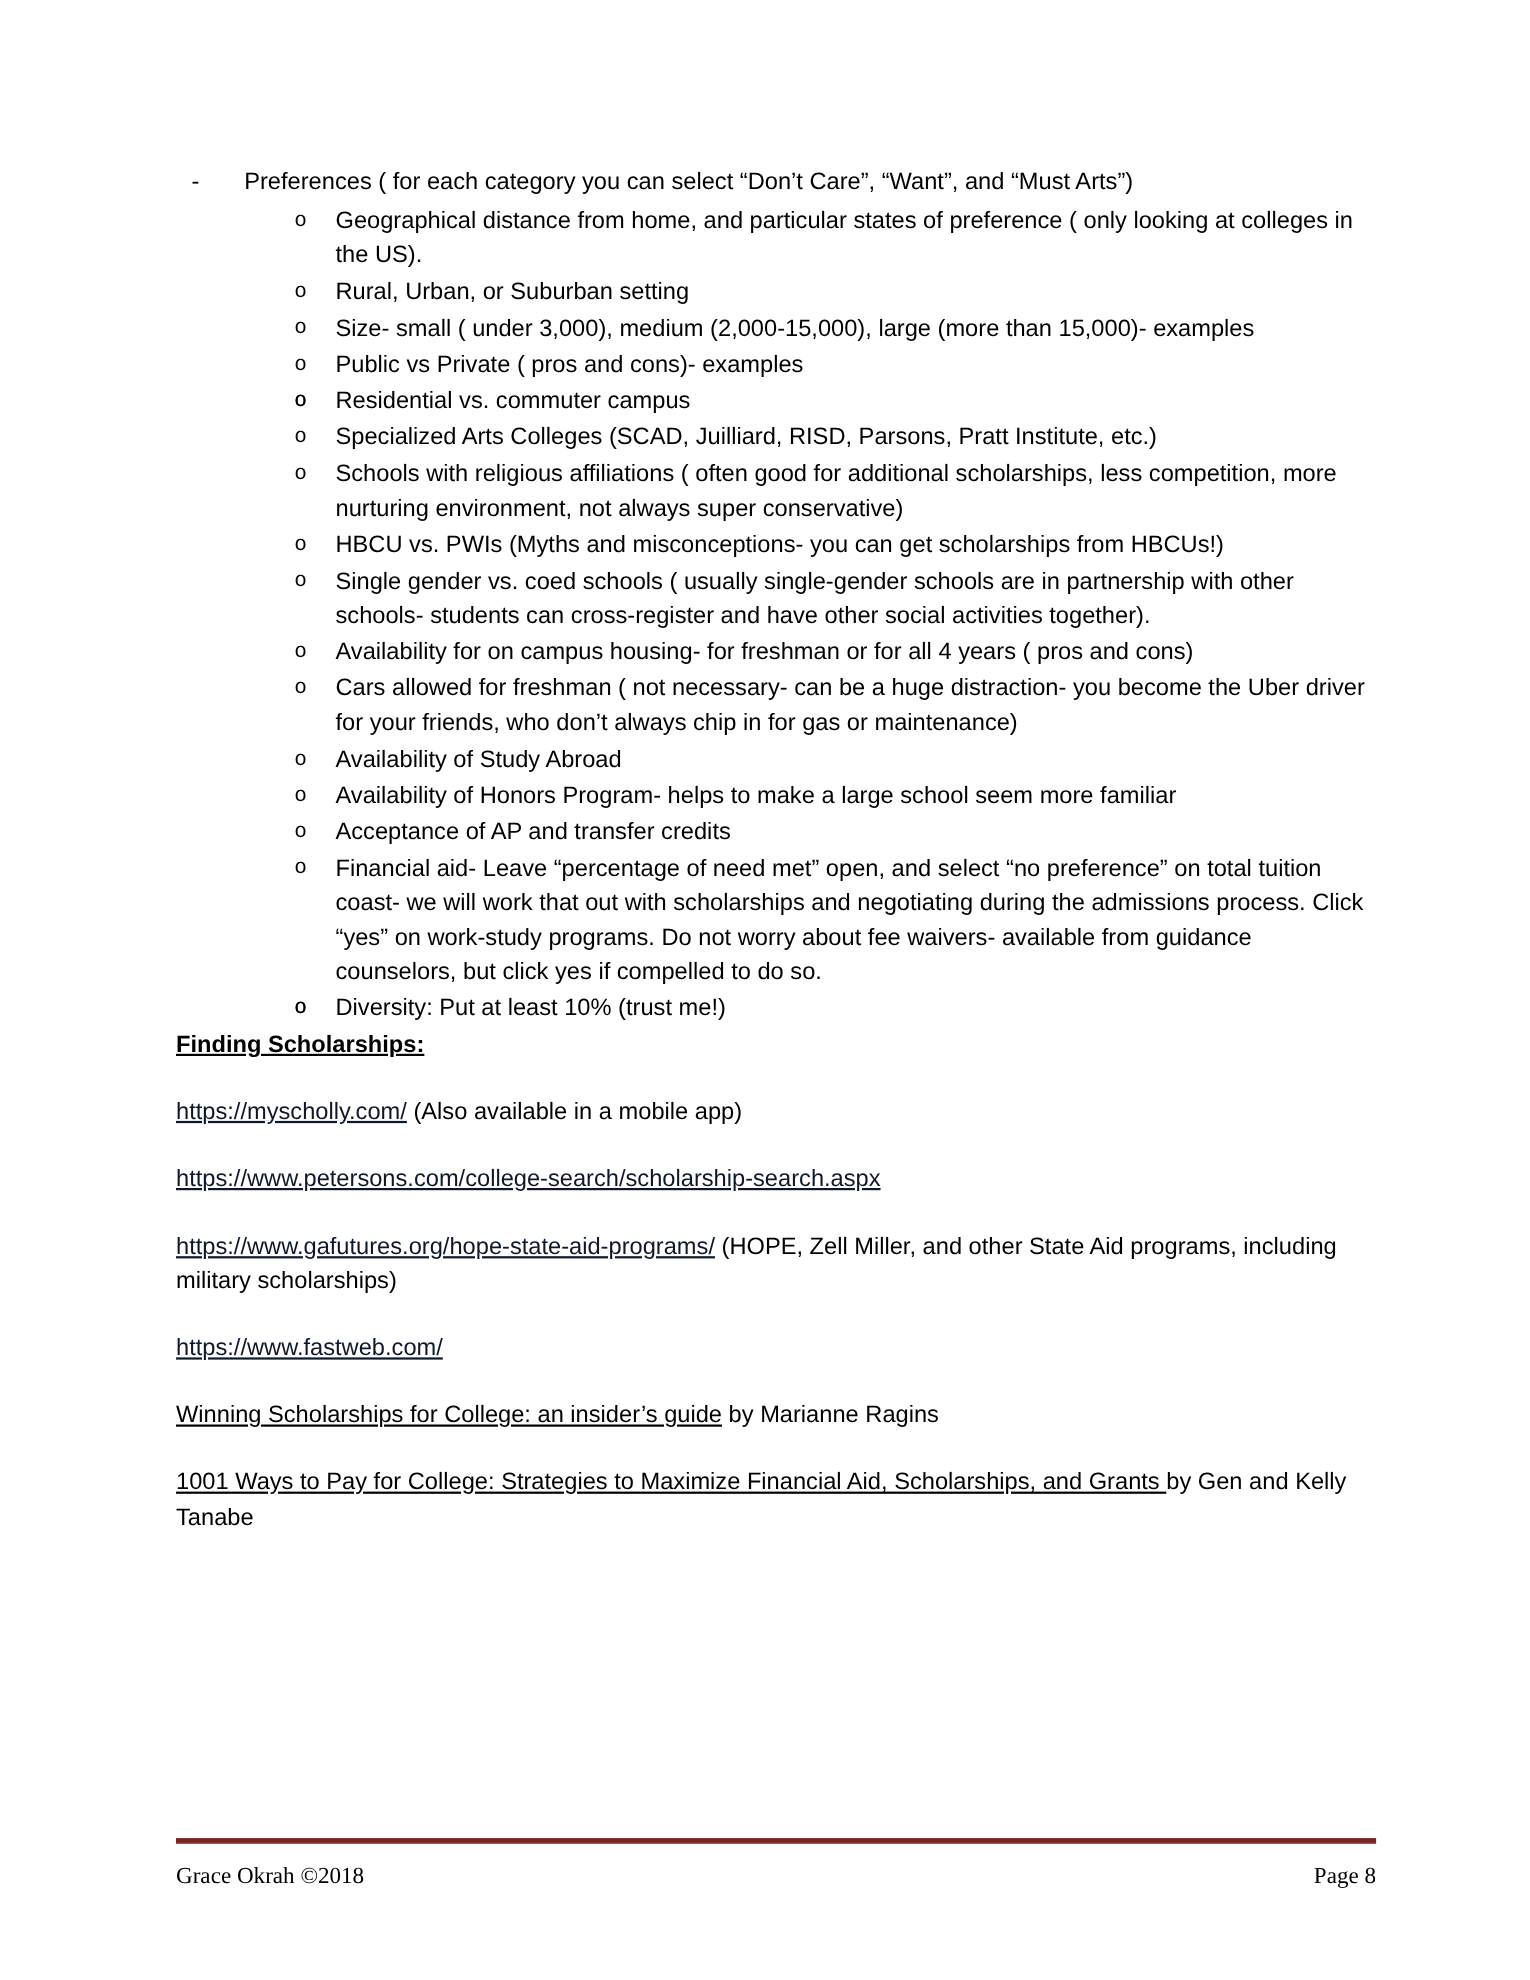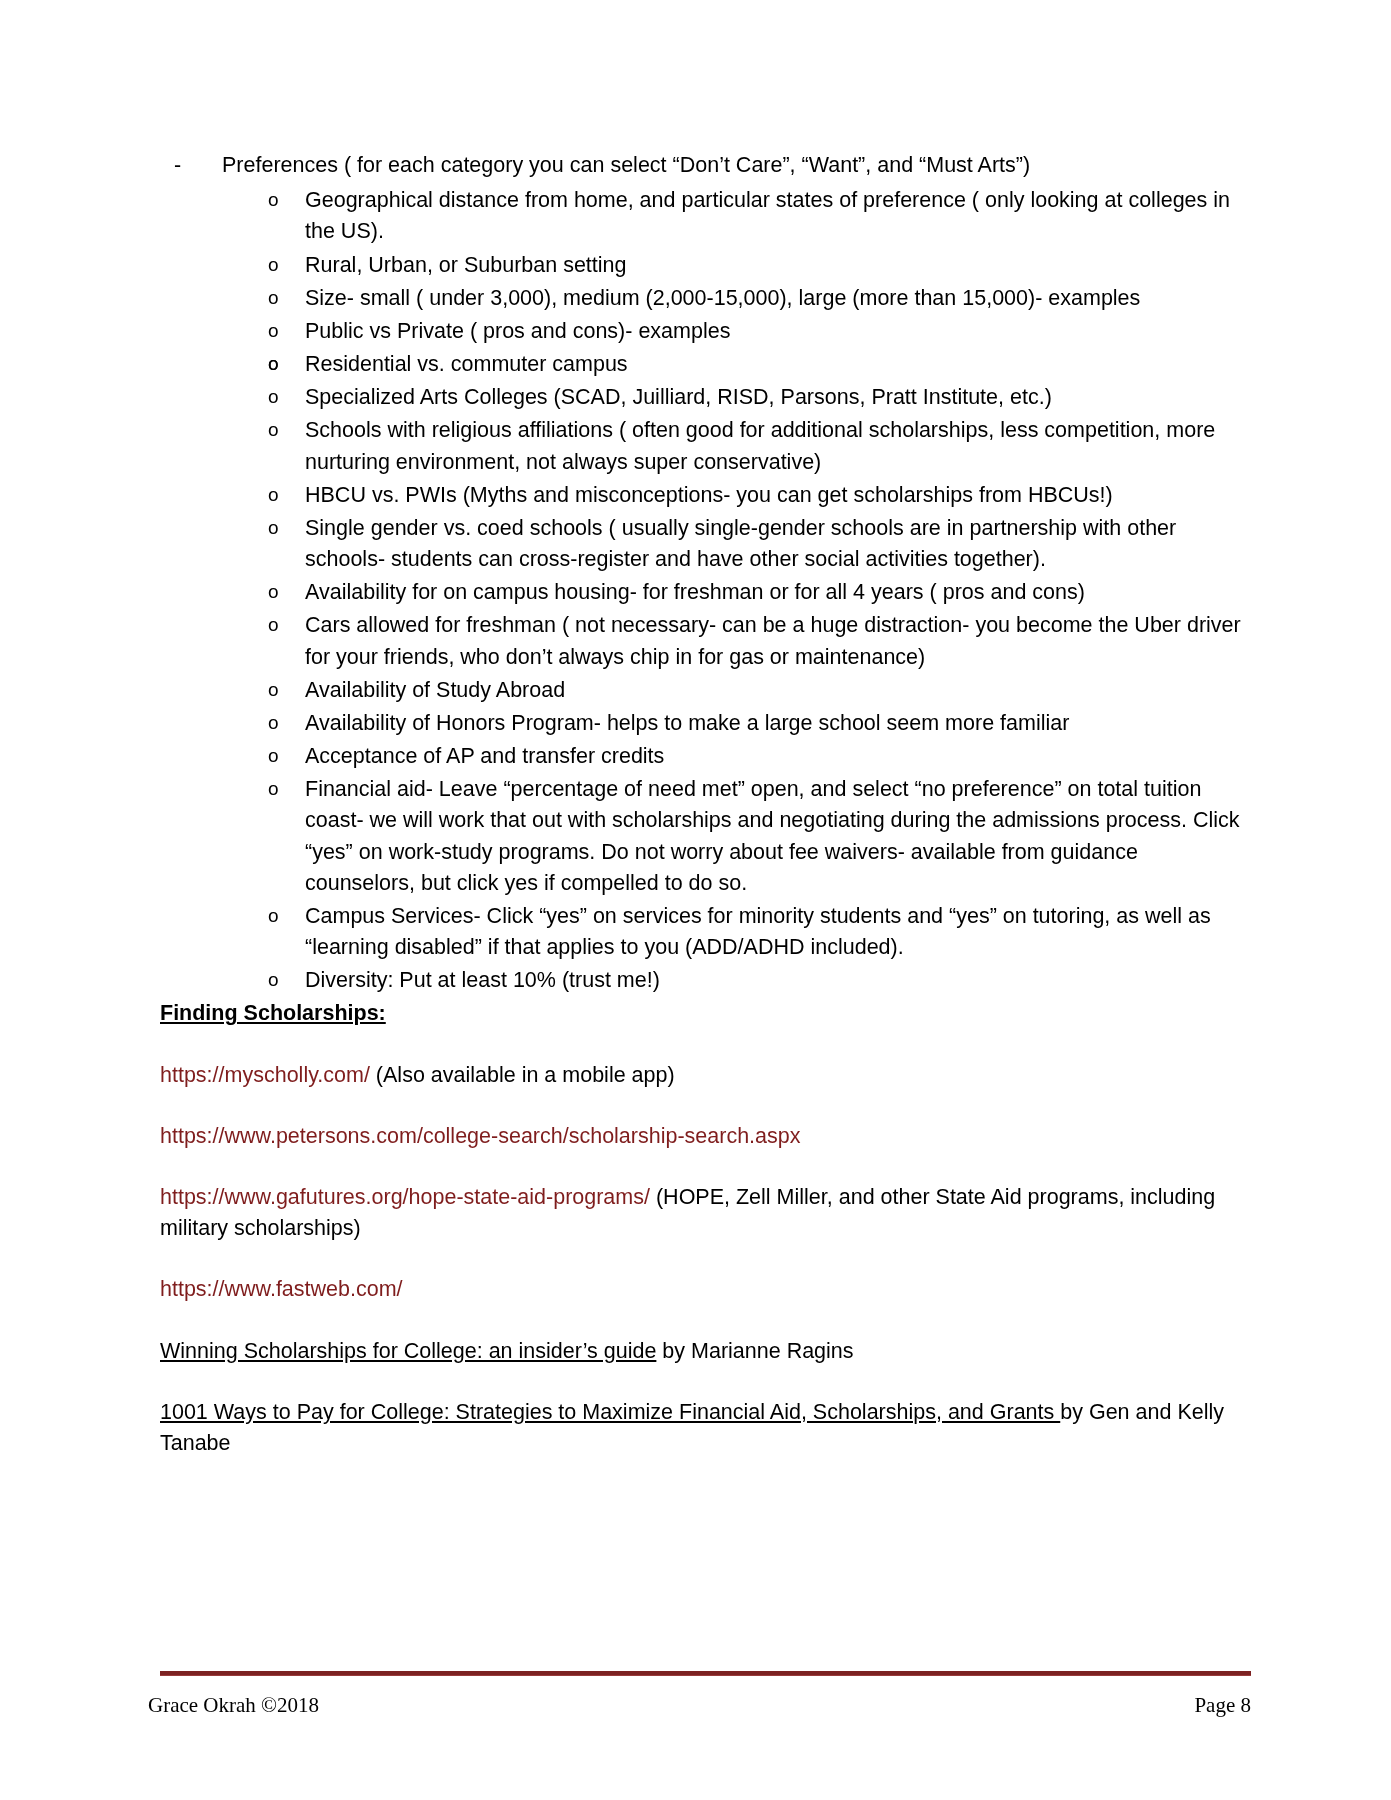--- a/index.html
+++ b/index.html
@@ -63,39 +63,40 @@
     text-decoration: underline;
     margin-bottom: 0;
     font-size: 21.5px;
   }
   .para {
     margin-top: 30px;
     font-size: 21.5px;
     line-height: 1.45;
   }
   .link {
-    color: #7f1d1d;
+    color: #0f172a;
+    text-decoration: underline;
     cursor: pointer;
   }
   .u-text {
     text-decoration: underline;
   }
 
   .footer-rule {
     position: absolute;
     left: 160px;
     right: 140px;
     bottom: 124px;
     height: 4px;
     background: #7b2222;
     border-bottom: 1px solid #9a3b3b;
   }
   .footer {
     position: absolute;
-    left: 148px;
+    left: 160px;
     right: 140px;
     bottom: 82px;
     display: flex;
     justify-content: space-between;
     font-family: "Liberation Serif", serif;
     font-size: 21px;
     color: #000;
   }
 </style>
 </head>
@@ -168,21 +169,20 @@
       <li>
         <span class="marker">o</span>
         <span class="text">Acceptance of AP and transfer credits</span>
       </li>
       <li>
         <span class="marker">o</span>
         <span class="text">Financial aid- Leave “percentage of need met” open, and select “no preference” on total tuition coast- we will work that out with scholarships and negotiating during the admissions process. Click “yes” on work-study programs.  Do not worry about fee waivers- available from guidance counselors, but click yes if compelled to do so.</span>
       </li>
       <li>
         <span class="marker">o</span>
-        <span class="text">Campus Services- Click “yes” on services for minority students and “yes” on tutoring, as well as “learning disabled” if that applies to you (ADD/ADHD included).</span>
       </li>
       <li>
         <span class="marker">o</span>
         <span class="text">Diversity: Put at least 10% (trust me!)</span>
       </li>
     </ul>
 
     <div class="section-head">Finding Scholarships:</div>
 
     <div class="para">

